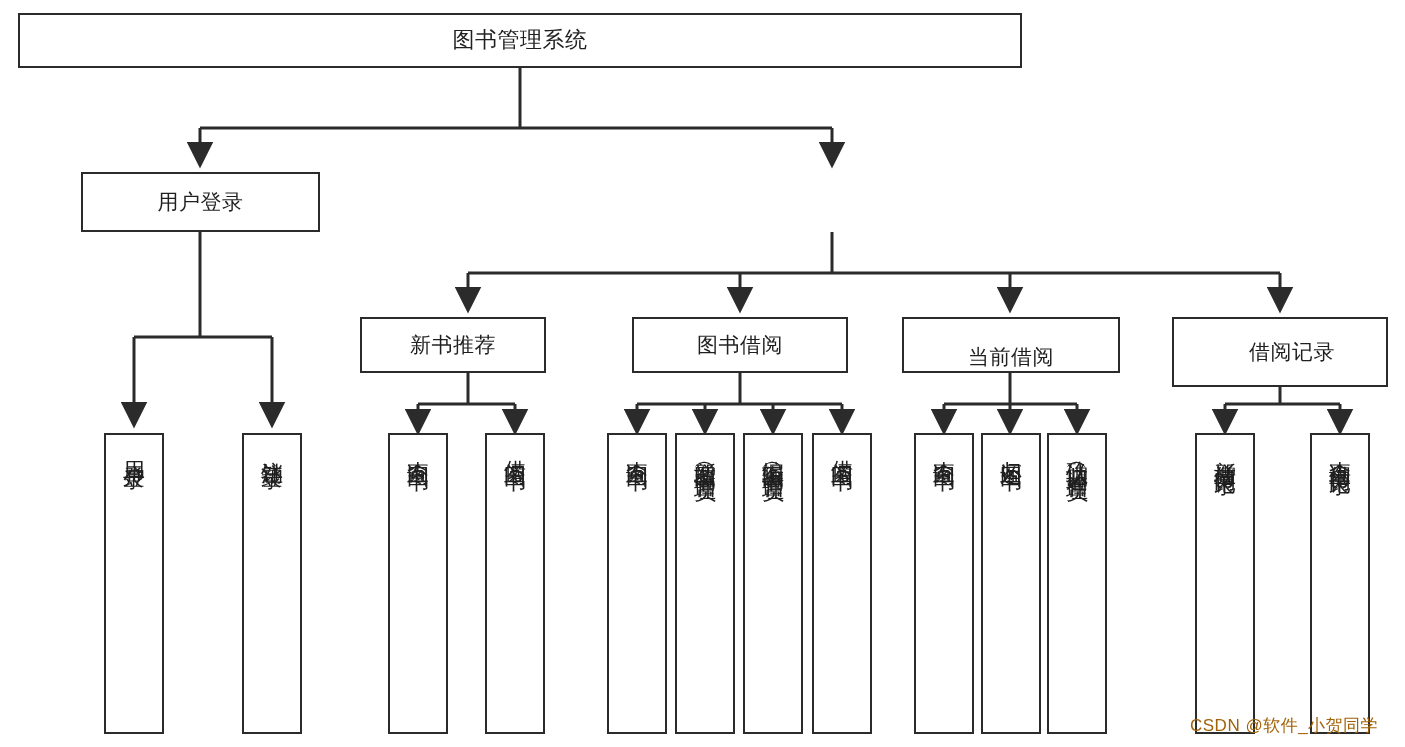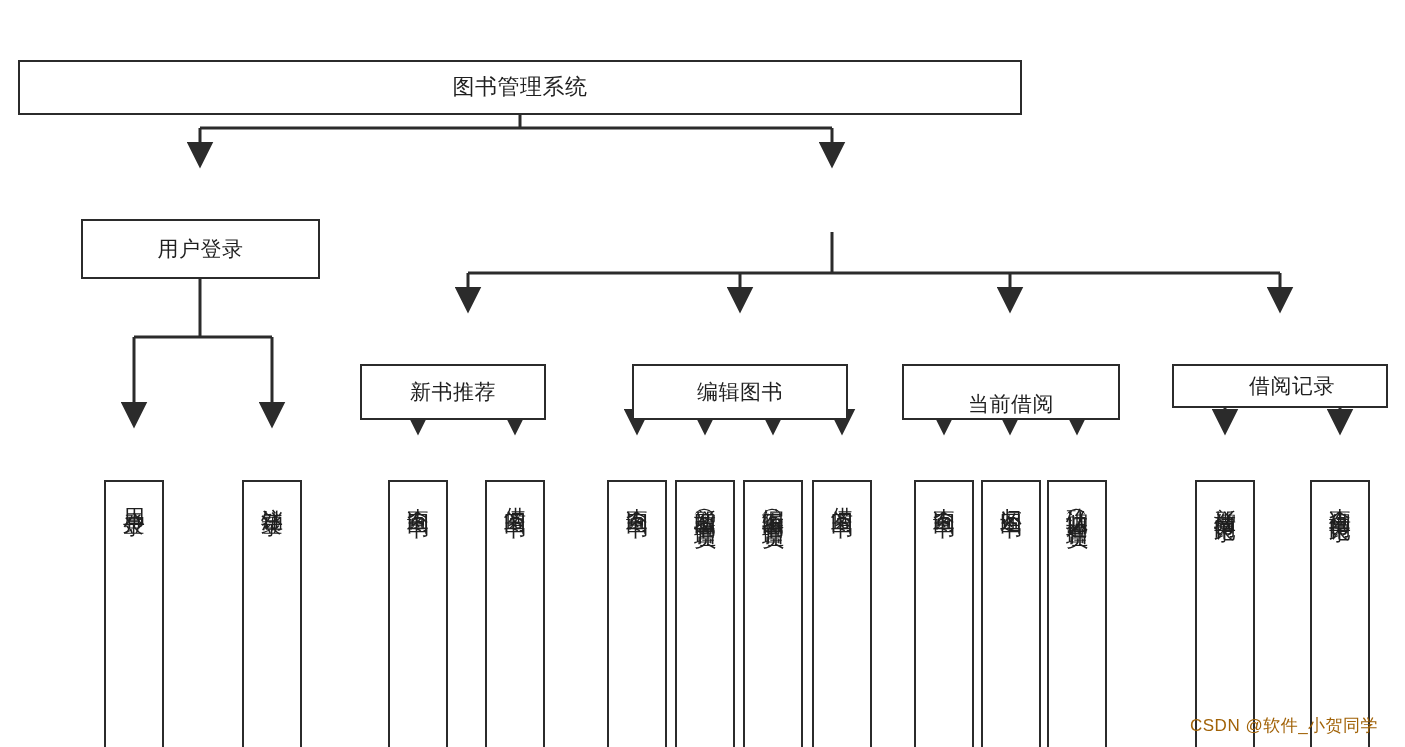--- a/index.html
+++ b/index.html
@@ -27,21 +27,20 @@
   }
   .node {
     position: absolute;
     box-sizing: border-box;
     background: #ffffff;
     border: 2px solid #2b2b2b;
     display: flex;
     align-items: center;
     justify-content: center;
     color: #1f1f1f;
-    margin-top: 47px;
   }
   .node .label {
     display: block;
     text-align: center;
     line-height: 1.28;
     letter-spacing: 0.5px;
   }
   .node.horiz .label {
     font-size: 21px;
     writing-mode: horizontal-tb;
@@ -130,26 +129,26 @@
   </div>
 
   <div class="node horiz" style="left:81px; top:172px; width:239px; height:60px;">
     <span class="label">用户登录</span>
   </div>
 
   <div class="node horiz" style="left:360px; top:317px; width:186px; height:56px;">
     <span class="label">新书推荐</span>
   </div>
   <div class="node horiz" style="left:632px; top:317px; width:216px; height:56px;">
-    <span class="label">编辑图书</span>
+    <span class="label">图书借阅</span>
   </div>
   <div class="node horiz" style="left:902px; top:317px; width:218px; height:56px;align-items:flex-end;">
     <span class="label">当前借阅</span>
   </div>
-  <div class="node horiz" style="left:1172px; top:317px; width:216px; height:44px;padding-left:24px;">
+  <div class="node horiz" style="left:1172px; top:317px; width:216px; height:70px;padding-left:24px;">
     <span class="label">借阅记录</span>
   </div>
 
   <div class="node vert" style="left:104px; top:433px; width:60px; height:301px;">
     <span class="label">用户登录</span>
   </div>
   <div class="node vert" style="left:242px; top:433px; width:60px; height:301px;">
     <span class="label">注销登录</span>
   </div>
 

